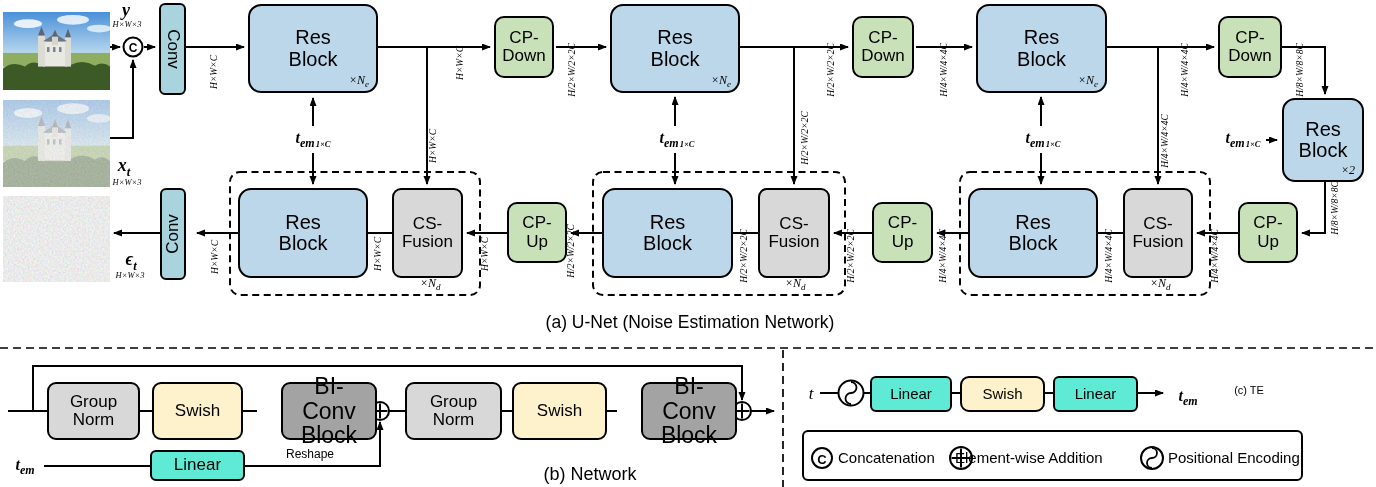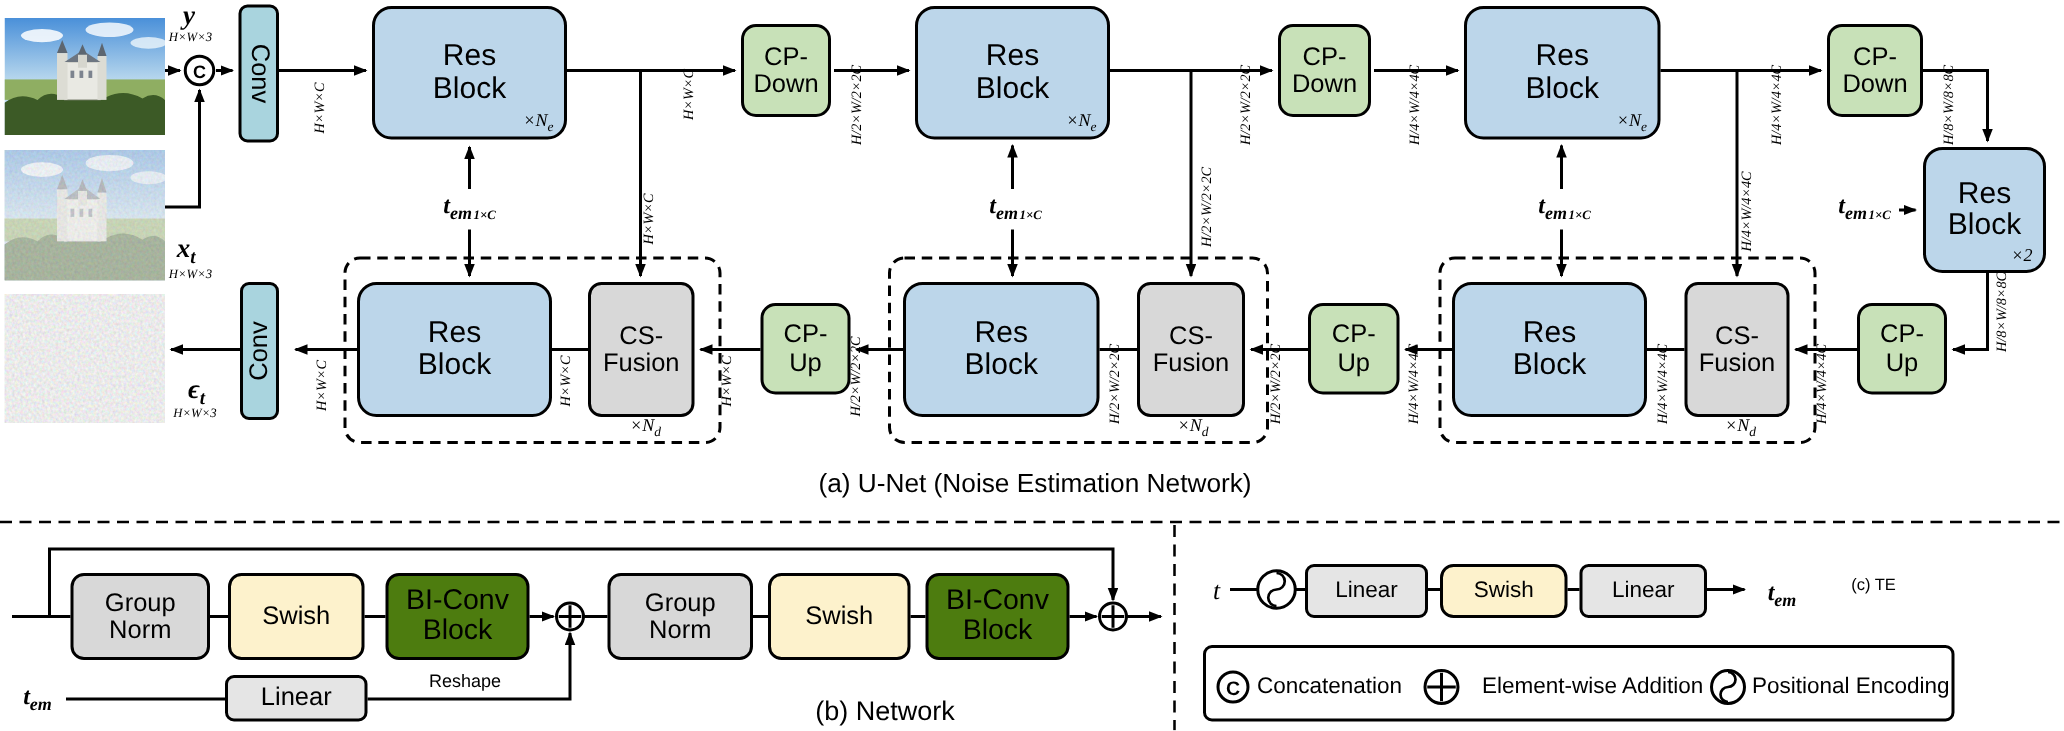--- a/index.html
+++ b/index.html
@@ -13,23 +13,23 @@
   .res .wrap { width:72px; }
   .res-mid .wrap { width:60px; }
   .cp   { background:#C8E1B8; border-radius:10px; font-size:17px; }
   .cp .wrap { width:50px; }
   .cs   { background:#D8D8D8; border-radius:9px;  font-size:17px; }
   .cs .wrap { width:56px; }
   .convblk { background:#A9D4DE; border-radius:6px; font-size:17px; }
   .gn   { background:#D8D8D8; border-radius:9px; font-size:17px; }
   .gn .wrap { width:60px;text-align:center; }
   .swb  { background:#FDF2CC; border-radius:9px; font-size:17px; }
-  .bib  { background:#4d7c0f; border-radius:9px; font-size:19px; }
+  .bib  { background:#a3a3a3; border-radius:9px; font-size:23px;margin-left:24px; }
   .bib .wrap { width:72px; }
-  .lin  { background:#e5e5e5; border-radius:6px; font-size:17px; }
+  .lin  { background:#5eead4; border-radius:6px; font-size:17px; }
   .lin-c{ font-size:15px; }
   .vcw  { transform:rotate(90deg); white-space:nowrap; }
   .vccw { transform:rotate(-90deg); white-space:nowrap; }
   .mult { position:absolute; right:7px; bottom:2px; font:italic 12px "Liberation Serif", serif; }
   .mult sub { font-size:9px; }
   .rl   { position:absolute; width:110px; height:12px; line-height:12px; text-align:center;
           transform:rotate(-90deg); font:italic 9.5px "Liberation Serif", serif; z-index:2; white-space:nowrap; }
   .txt  { position:absolute; z-index:2; }
   .math { font-family:"Liberation Serif", serif; font-style:italic; font-weight:bold; }
   .math sub { font-size:70%; }
@@ -346,16 +346,16 @@
   <div class="blk swb lin-c" style="left:960px;top:376px;width:85px;height:36px">
     <span>Swish</span>
   </div>
   <div class="blk lin lin-c" style="left:1053px;top:376px;width:85px;height:36px">
     <span>Linear</span>
   </div>
   <div class="txt tem" style="left:1158px;top:387px;width:60px"><span>t</span><sub>em</sub></div>
   <div class="txt cap" style="left:1209px;top:384px;width:80px;font-size:11px">(c) TE</div>
 
   <div class="txt legend-text" style="left:838px;top:451px">Concatenation</div>
-  <div class="txt legend-text" style="left:988px;top:451px">Element-wise Addition</div>
+  <div class="txt legend-text" style="left:955px;top:451px">Element-wise Addition</div>
   <div class="txt legend-text" style="left:1168px;top:451px">Positional Encoding</div>
 
 </div>
 
 </body></html>

